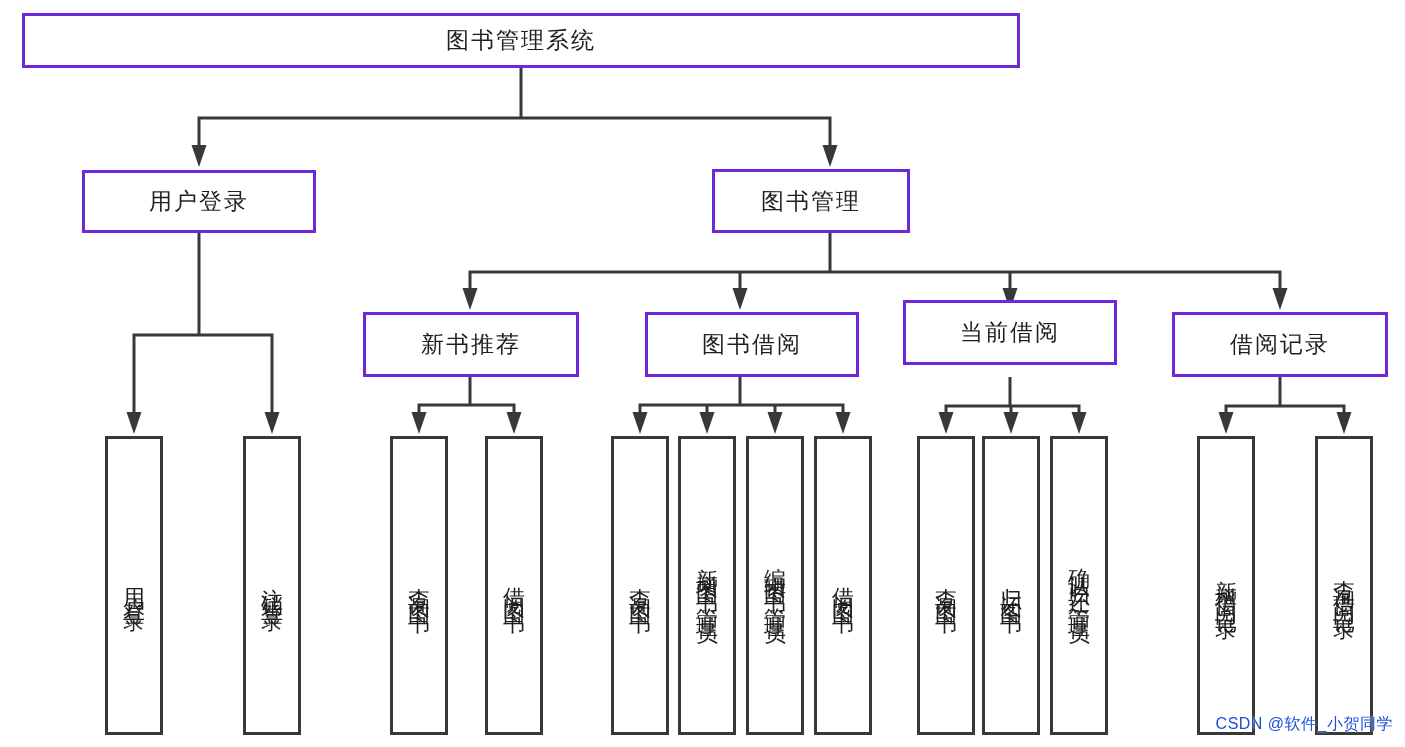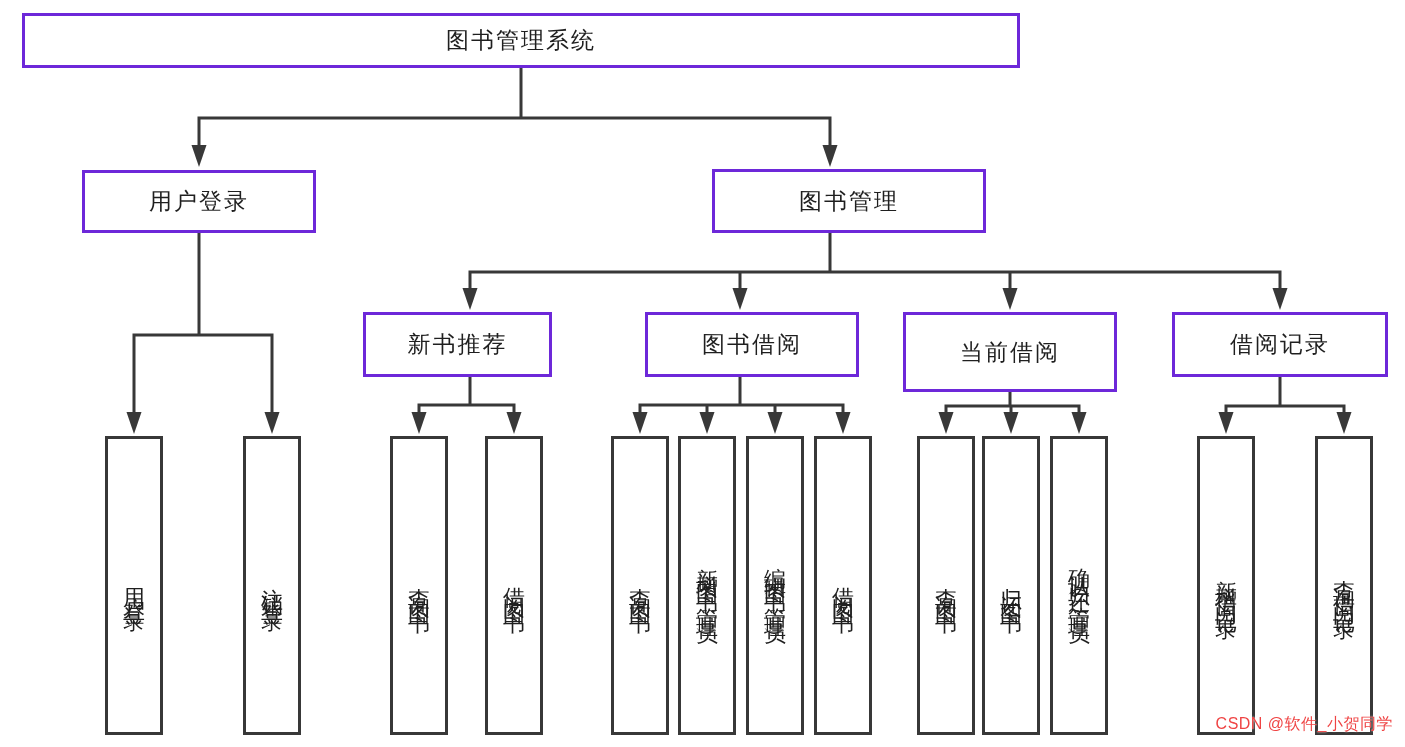--- a/index.html
+++ b/index.html
@@ -56,21 +56,21 @@
     letter-spacing: 8px;
     line-height: 1;
     white-space: nowrap;
   }
   .watermark {
     position: absolute;
     top: 714px;
     right: 12px;
     font-size: 16px;
     letter-spacing: 0.5px;
-    color: #ef4444;
+    color: #1d4ed8;
     text-shadow: 0 0 2px #ffffff;
     white-space: nowrap;
   }
 </style>
 </head>
 <body>
 
 <div class="canvas">
 
   <svg class="connectors" viewBox="0 0 1405 747" xmlns="http://www.w3.org/2000/svg" aria-hidden="true">
@@ -113,31 +113,31 @@
     </g>
   </svg>
 
   <div class="hbox" style="left:22px; top:13px; width:998px; height:55px;">
     <span>图书管理系统</span>
   </div>
 
   <div class="hbox" style="left:82px; top:170px; width:234px; height:63px;">
     <span>用户登录</span>
   </div>
-  <div class="hbox" style="left:712px; top:169px; width:274px; height:64px;">
+  <div class="hbox" style="left:712px; top:169px; width:198px; height:64px;">
     <span>图书管理</span>
   </div>
 
-  <div class="hbox" style="left:363px; top:312px; width:189px; height:65px;">
+  <div class="hbox" style="left:363px; top:312px; width:216px; height:65px;">
     <span>新书推荐</span>
   </div>
   <div class="hbox" style="left:633px; top:312px; width:214px; height:65px;margin-left:12px;">
     <span>图书借阅</span>
   </div>
-  <div class="hbox" style="left:903px; top:312px; width:214px; height:80px;">
+  <div class="hbox" style="left:903px; top:300px; width:214px; height:65px;">
     <span>当前借阅</span>
   </div>
   <div class="hbox" style="left:1172px; top:312px; width:216px; height:65px;">
     <span>借阅记录</span>
   </div>
 
   <div class="vbox" style="left:105px;">
     <span class="vtext">用户登录</span>
   </div>
   <div class="vbox" style="left:243px;">

